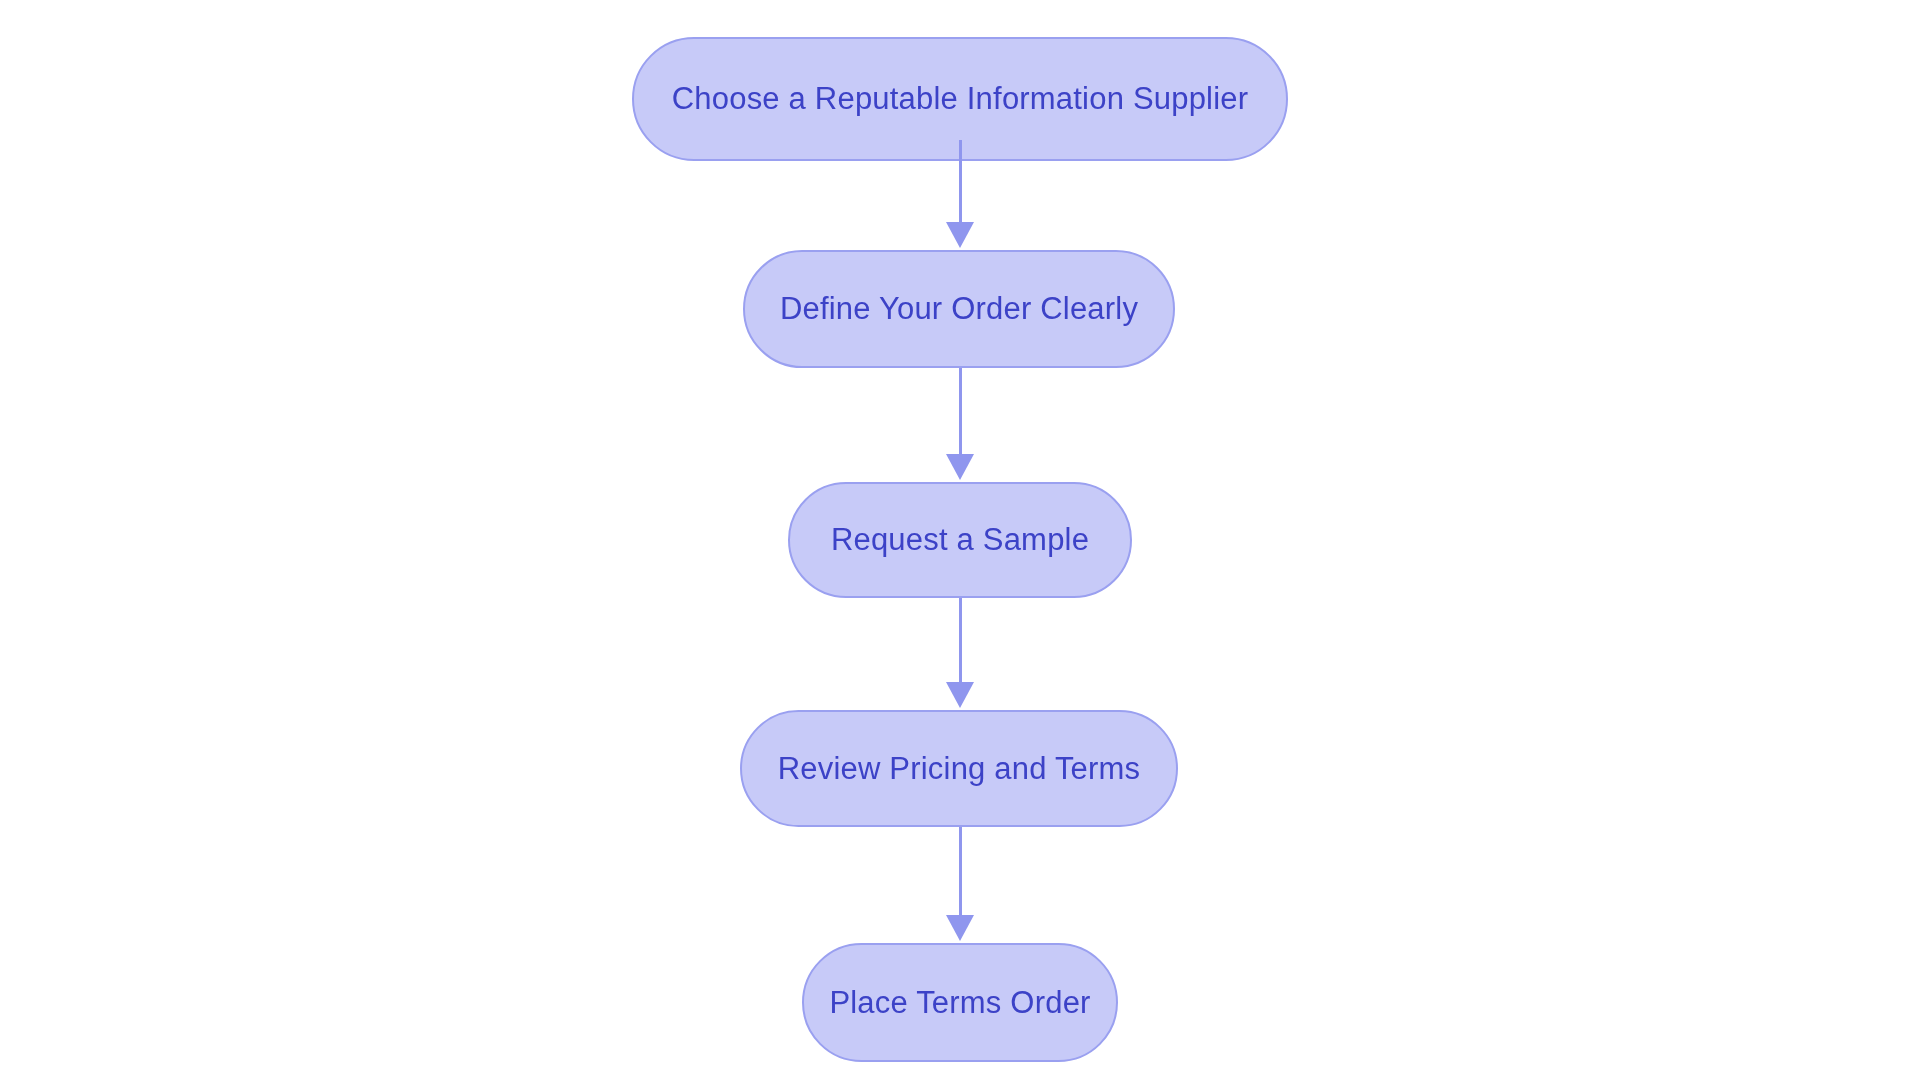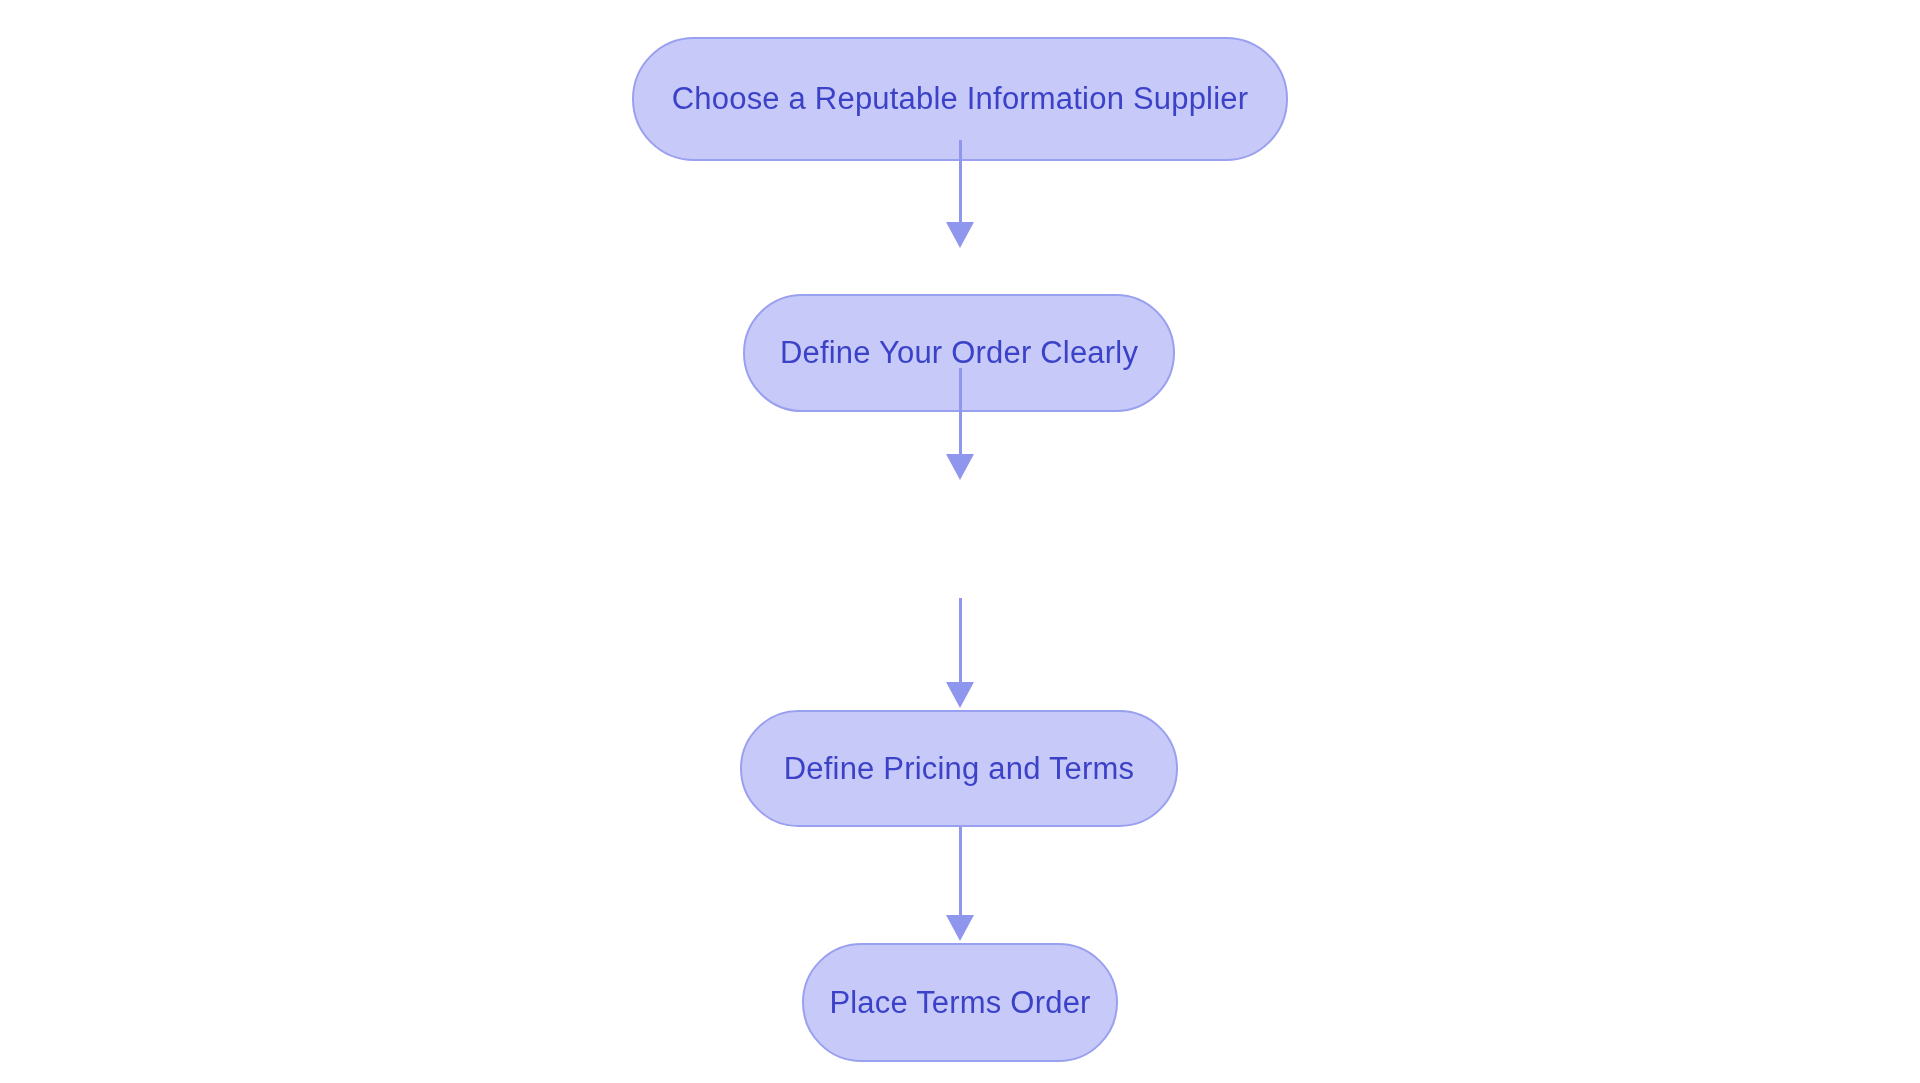--- a/index.html
+++ b/index.html
@@ -24,21 +24,21 @@
     display: flex;
     align-items: center;
     justify-content: center;
     color: #3c42c7;
     font-size: 31px;
     letter-spacing: 0.2px;
     white-space: nowrap;
     text-align: center;
   }
   .node-0 { left: 632px; top: 16px;  width: 656px; height: 124px; margin-top: 21px; }
-  .node-1 { left: 743px; top: 250px; width: 432px; height: 118px; margin-top: 44px; }
+  .node-1 { left: 743px; top: 250px; width: 432px; height: 118px; }
   .node-2 { left: 788px; top: 482px; width: 344px; height: 116px; }
   .node-3 { left: 740px; top: 710px; width: 438px; height: 117px; }
   .node-4 { left: 802px; top: 943px; width: 316px; height: 119px; }
 
   .arrow {
     position: absolute;
     width: 28px;
     margin-left: -14px;
     display: flex;
     flex-direction: column;
@@ -77,28 +77,31 @@
 
   <div class="node node-1">
     <span>Define Your Order Clearly</span>
   </div>
 
   <div class="arrow arrow-1">
     <div class="line"></div>
     <div class="head"></div>
   </div>
 
+  <div class="node node-2">
+    <span>Request a Sample</span>
+  </div>
 
   <div class="arrow arrow-2">
     <div class="line"></div>
     <div class="head"></div>
   </div>
 
   <div class="node node-3">
-    <span>Define Pricing and Terms</span>
+    <span>Review Pricing and Terms</span>
   </div>
 
   <div class="arrow arrow-3">
     <div class="line"></div>
     <div class="head"></div>
   </div>
 
   <div class="node node-4">
     <span>Place Terms Order</span>
   </div>

